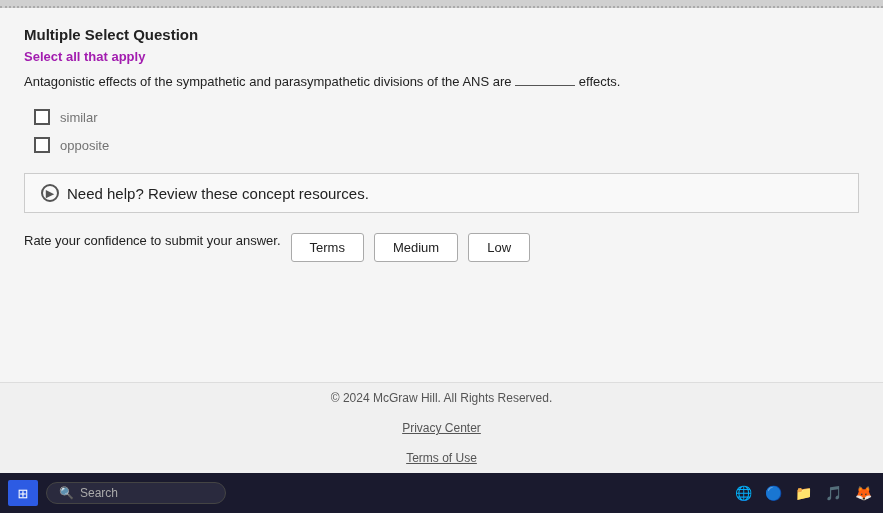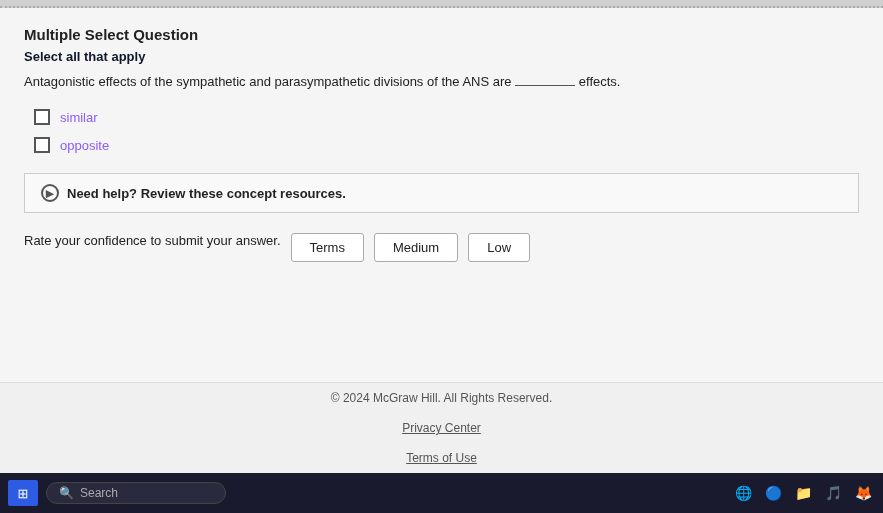--- a/index.html
+++ b/index.html
@@ -31,21 +31,21 @@
     .question-type {
       font-size: 15px;
       font-weight: bold;
       color: #222;
       margin-bottom: 6px;
     }
 
     .select-all-label {
       font-size: 13px;
       font-weight: bold;
-      color: #0f172a;
+      color: #a21caf;
       margin-bottom: 10px;
     }
 
     .question-text {
       font-size: 13px;
       color: #222;
       margin-bottom: 20px;
     }
 
     .question-text .blank {
@@ -73,21 +73,21 @@
       width: 16px;
       height: 16px;
       border: 2px solid #555;
       background: white;
       flex-shrink: 0;
       cursor: pointer;
     }
 
     .option-label {
       font-size: 13px;
-      color: #8b5cf6;
+      color: #737373;
     }
 
     .help-box {
       border: 1px solid #ccc;
       background: #f9f9f9;
       padding: 10px 16px;
       margin-bottom: 20px;
       display: flex;
       align-items: center;
       gap: 8px;
@@ -101,22 +101,22 @@
       border: 2px solid #555;
       display: flex;
       align-items: center;
       justify-content: center;
       font-size: 11px;
       color: #555;
       flex-shrink: 0;
     }
 
     .help-text {
-      font-size: 13px;
-      font-weight: bold;
+      font-size: 15px;
+      font-weight: normal;
       color: #222;
     }
 
     .confidence-row {
       display: flex;
       align-items: flex-start;
       gap: 10px;
       margin-bottom: 10px;
     }
 

